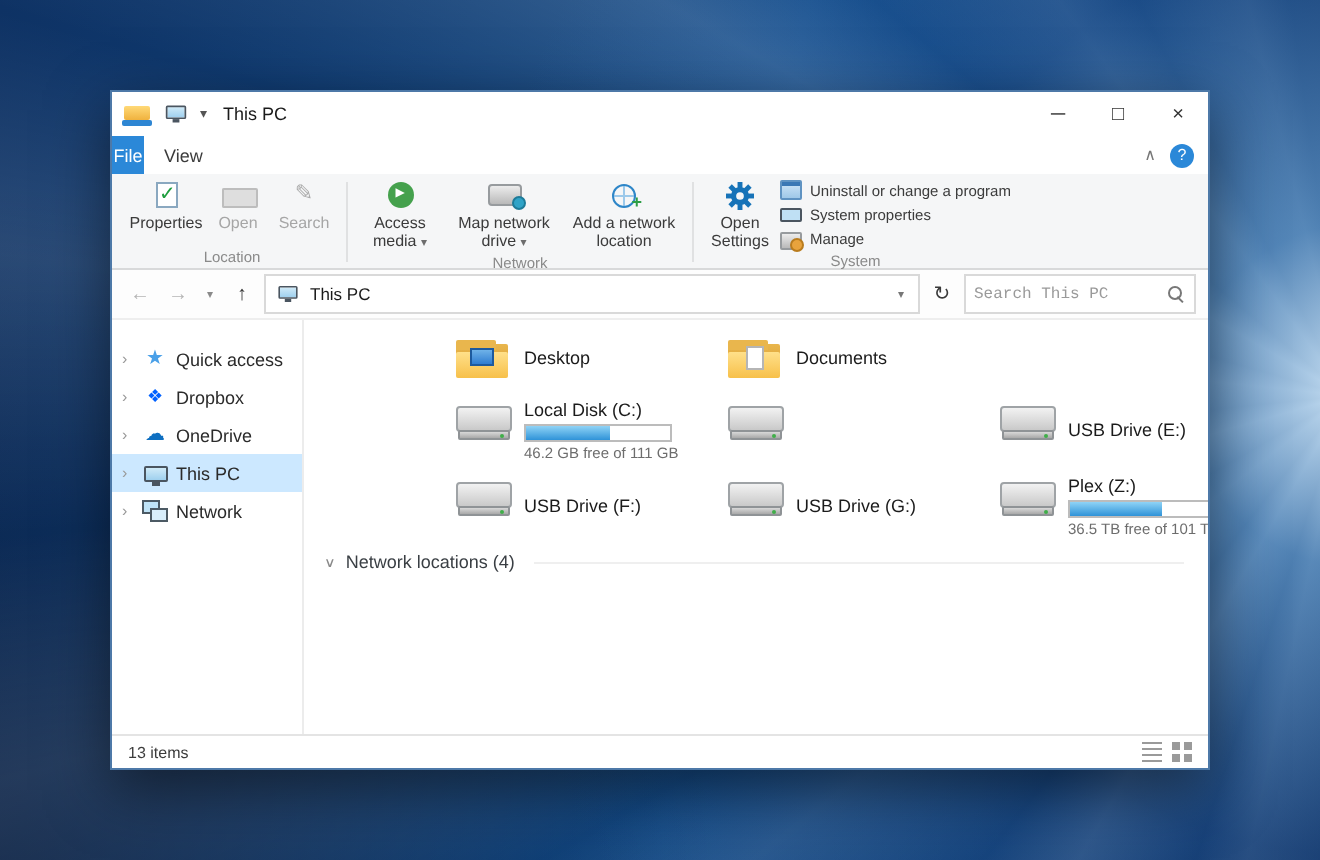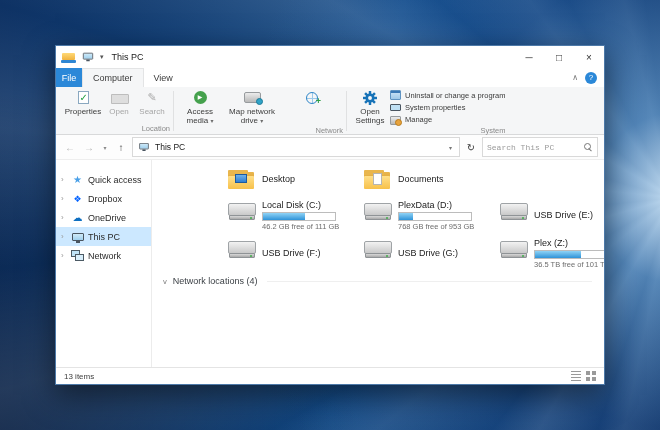--- a/index.html
+++ b/index.html
@@ -35,32 +35,32 @@
 .ic-pc{display:inline-block;width:12px;height:8px;border:1px solid #4a5560;background:linear-gradient(#cfeaf8,#9fd0ee);border-radius:1px;position:relative;}
 .ic-pc::after{content:"";position:absolute;left:3px;right:3px;bottom:-3px;height:2px;background:#4a5560;}
 .qat-ic{margin:0 3px;transform:scale(.85);}
 .qat-chev{color:#555;font-size:7px;margin:0 3px;}
 .title{font-size:9px;margin-left:5px;color:#1a1a1a;}
 .win-controls{margin-left:auto;display:flex;height:100%;}
 .win-btn{width:30px;display:flex;align-items:center;justify-content:center;font-size:10px;color:#333;cursor:default;}
 
 
 .tabsrow{height:19px;background:#fff;display:flex;align-items:stretch;flex:0 0 auto;}
-.file-tab{width:26px;background:#2b88d8;color:#fff;display:flex;align-items:center;justify-content:center;font-size:9px;}
+.file-tab{width:16px;background:#2b88d8;color:#fff;display:flex;align-items:center;justify-content:center;font-size:9px;}
 .tab{padding:0 10px;display:flex;align-items:center;color:#3b3b3b;font-size:9px;}
 .tab.active{background:#f5f6f7;border:1px solid #e3e4e5;border-bottom:none;}
 .tabs-right{margin-left:auto;display:flex;align-items:center;gap:7px;padding-right:7px;}
 .rib-collapse{color:#777;font-size:8px;}
 .help-btn{width:12px;height:12px;border-radius:50%;background:#2b88d8;color:#fff;font-size:8px;display:flex;align-items:center;justify-content:center;}
 
 
 .ribbon{height:48px;background:#f5f6f7;border-bottom:1px solid #d8d9da;display:flex;padding:1px 0 0 3px;flex:0 0 auto;}
 .rgroup{display:flex;flex-direction:column;padding:0 3px;}
 .ritems{display:flex;flex:1;align-items:flex-start;}
-.rgroup-label{text-align:right;font-size:7.5px;color:#8a8a8a;height:11px;line-height:11px;}
+.rgroup-label{text-align:center;font-size:7.5px;color:#8a8a8a;height:11px;line-height:11px;}
 .rsep{width:1px;background:#e0e1e2;margin:3px 0;}
 .rbtn{display:flex;flex-direction:column;align-items:center;font-size:8px;color:#3b3b3b;line-height:1.15;text-align:center;padding-top:1px;}
 .rbtn .ric{height:17px;display:flex;align-items:center;justify-content:center;margin-bottom:1px;}
 .rbtn.disabled{color:#a6a6a6;}
 .dd{font-style:normal;font-size:6px;color:#6d6d6d;}
 .ic-props{width:11px;height:13px;background:#fff;border:1px solid #8aa8c0;position:relative;display:inline-block;}
 .ic-props i{position:absolute;left:1px;top:0px;font-style:normal;color:#1e9e3e;font-size:10px;}
 .ficon-gray{position:relative;width:16px;height:12px;display:inline-block;}
 .ficon-gray::before{content:"";position:absolute;inset:0;top:2px;background:#cfcfcf;border-radius:1px;}
 .ficon-gray::after{content:"";position:absolute;left:0;bottom:0;width:100%;height:8px;background:#dedede;border:1px solid #bdbdbd;border-radius:1px;}
@@ -163,21 +163,20 @@
       <span class="title">This PC</span>
       <div class="win-controls">
         <span class="win-btn">─</span>
         <span class="win-btn">□</span>
         <span class="win-btn">×</span>
       </div>
     </div>
 
     <div class="tabsrow">
       <div class="file-tab">File</div>
-      <div class="tab active">Computer</div>
       <div class="tab">View</div>
       <div class="tabs-right">
         <span class="rib-collapse">∧</span>
         <span class="help-btn">?</span>
       </div>
     </div>
 
     <div class="ribbon">
       <div class="rgroup">
         <div class="ritems">
@@ -223,20 +222,21 @@
                 </span>
               </span>
             <span><span>Map network drive</span> <i class="dd">▾</i></span>
           </div>
           <div class="rbtn" style="width:62px">
             <span class="ric">
                 <span class="ic-globe">
                   <i>+</i>
                 </span>
               </span>
+            <span>Add a network location</span>
           </div>
         </div>
         <div class="rgroup-label">Network</div>
       </div>
       <div class="rsep"></div>
 
       <div class="rgroup">
         <div class="ritems">
           <div class="rbtn" style="width:40px">
             <span class="ric">
@@ -367,27 +367,20 @@
                 </span>
               <span class="ddetail">46.2 GB free of 111 GB</span>
             </span>
           </div>
           <div class="dtile">
             <span class="dicon">
                 <i class="dtop"></i>
                 <i class="dface"></i>
                 <i class="led"></i>
               </span>
-            <span class="dinfo">
-              <span class="dname">PlexData (D:)</span>
-              <span class="dbar">
-                  <i class="dfill" style="width: 19%;"></i>
-                </span>
-              <span class="ddetail">768 GB free of 953 GB</span>
-            </span>
           </div>
           <div class="dtile">
             <span class="dicon">
                 <i class="dtop"></i>
                 <i class="dface"></i>
                 <i class="led"></i>
               </span>
             <span class="dinfo">
               <span class="dname">USB Drive (E:)</span>
             </span>

